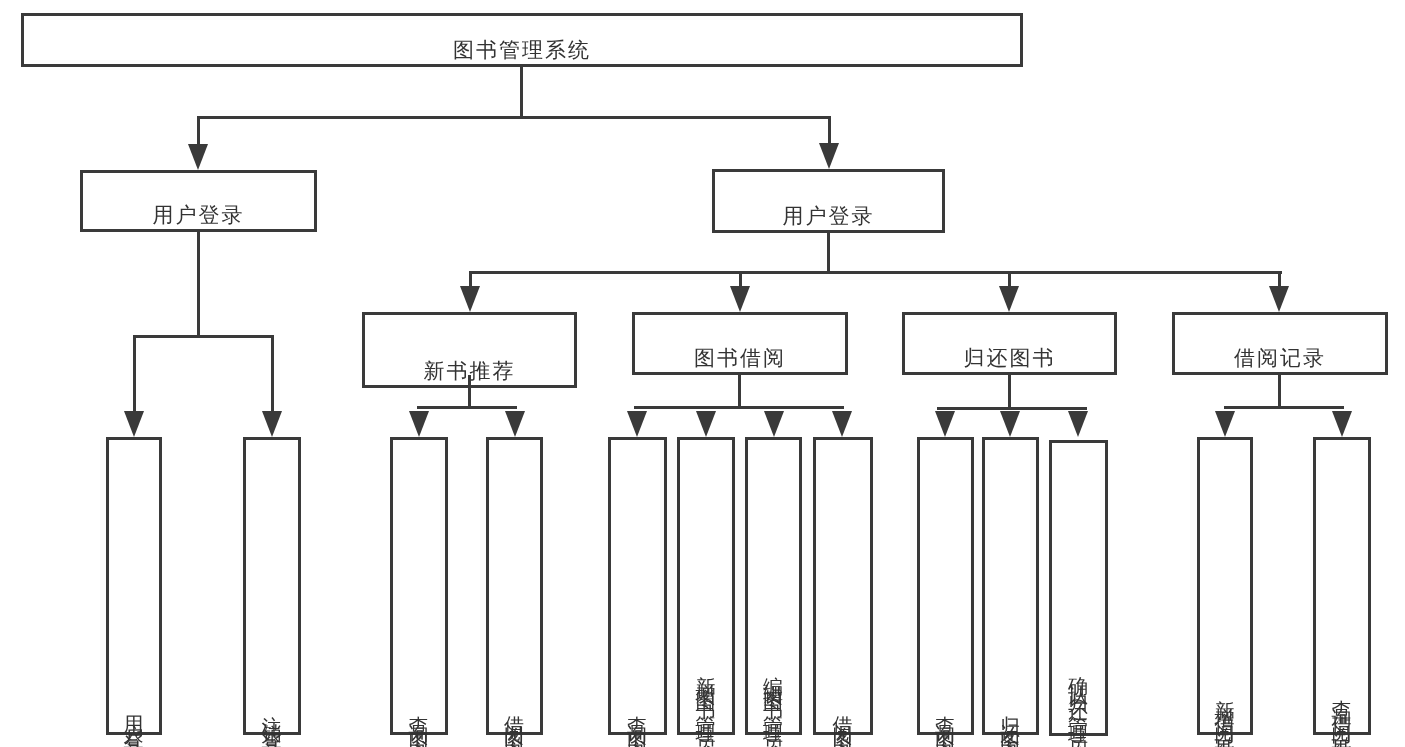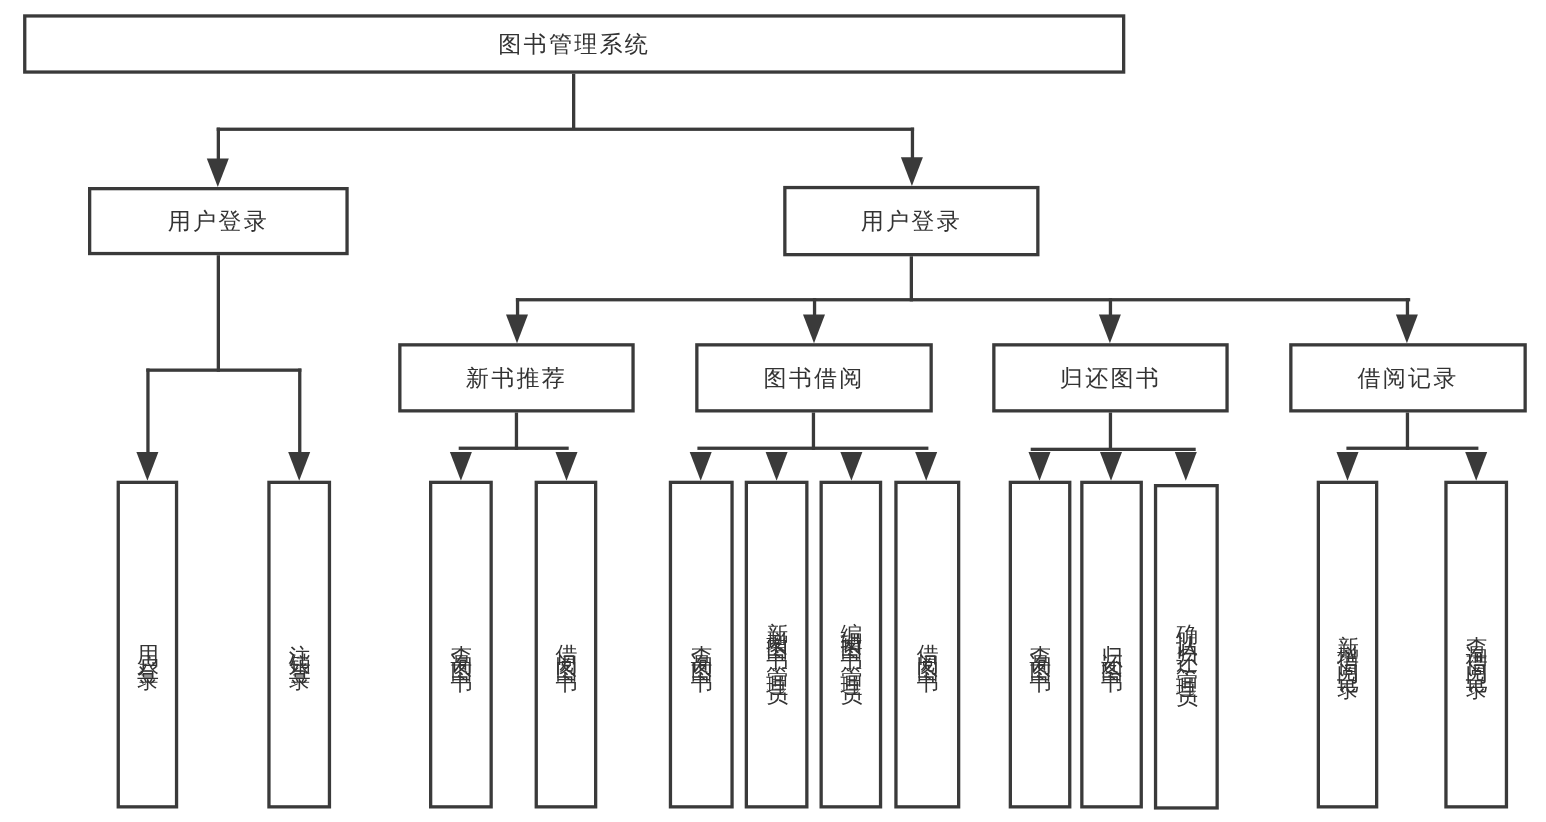--- a/index.html
+++ b/index.html
@@ -10,21 +10,21 @@
     font-family:"Liberation Sans","DejaVu Sans",sans-serif;
     color:#333333;
     overflow:hidden;
   }
   .box{
     position:absolute;
     box-sizing:border-box;
     border:3px solid #3a3a3a;
     background:#ffffff;
     display:flex;
-    align-items:center;
+    align-items:flex-end;
     justify-content:center;
   }
   .box .hlabel{
     font-size:21px;
     letter-spacing:2px;
     color:#333333;
     white-space:nowrap;
   }
   .box .vlabel{
     writing-mode:vertical-rl;
@@ -88,21 +88,21 @@
   <div class="hline" style="left:469px;top:271px;width:813px;"></div>
   <div class="vline" style="left:469px;top:271px;height:21px;"></div>
   <div class="arrow" style="left:460px;top:286px;"></div>
   <div class="vline" style="left:739px;top:271px;height:21px;"></div>
   <div class="arrow" style="left:730px;top:286px;"></div>
   <div class="vline" style="left:1008px;top:271px;height:21px;"></div>
   <div class="arrow" style="left:999px;top:286px;"></div>
   <div class="vline" style="left:1278px;top:271px;height:21px;"></div>
   <div class="arrow" style="left:1269px;top:286px;"></div>
 
-  <div class="box" style="left:362px;top:312px;width:215px;height:63px;">
+  <div class="box" style="left:362px;top:312px;width:215px;height:76px;">
     <span class="hlabel">新书推荐</span>
   </div>
   <div class="box" style="left:632px;top:312px;width:216px;height:63px;">
     <span class="hlabel">图书借阅</span>
   </div>
   <div class="box" style="left:902px;top:312px;width:215px;height:63px;">
     <span class="hlabel">归还图书</span>
   </div>
   <div class="box" style="left:1172px;top:312px;width:216px;height:63px;">
     <span class="hlabel">借阅记录</span>

